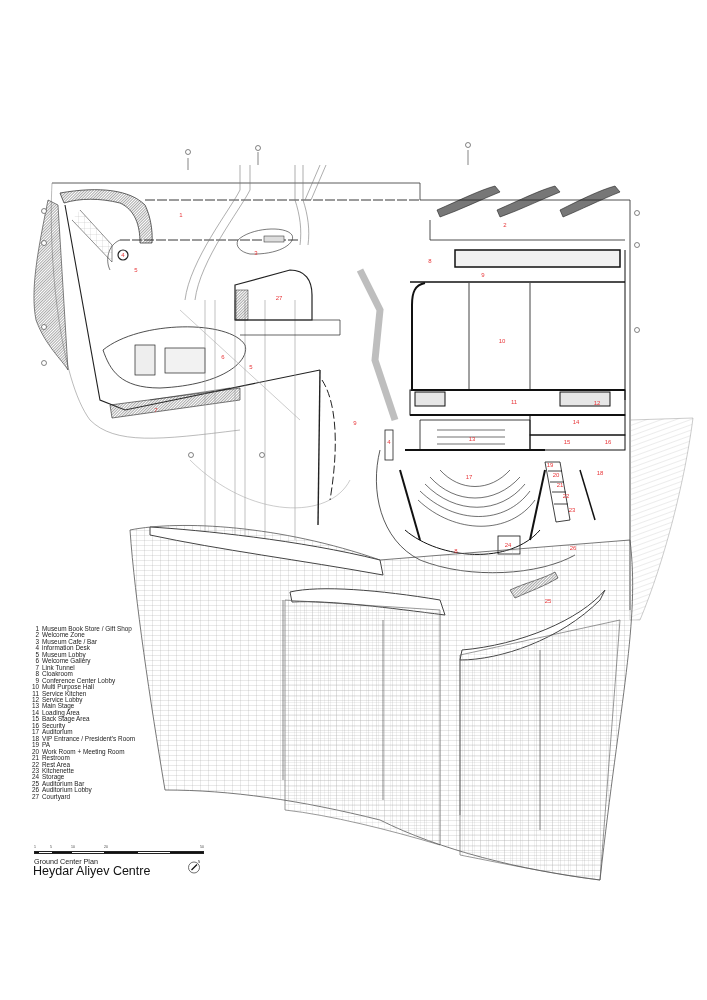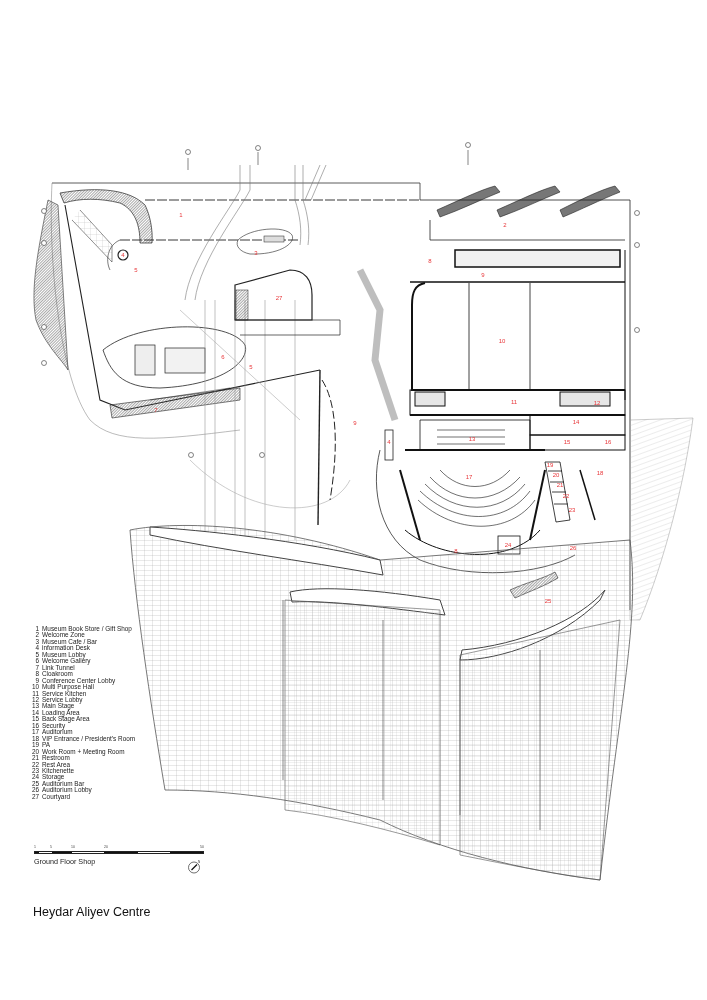--- a/index.html
+++ b/index.html
@@ -8,21 +8,21 @@
   .room-num { font-family:"Liberation Sans", sans-serif; font-size:6px; fill:#e8373a; text-anchor:middle; }
   .legend { position:absolute; left:31px; top:626px; font-size:6.4px; line-height:6.45px; color:#222; }
   .legend-item { white-space:nowrap; }
   .legend-item .num { display:inline-block; width:8px; text-align:right; margin-right:3px; }
   .scale { position:absolute; left:34px; top:845px; width:170px; height:12px; }
   .scale-labels { position:absolute; left:0; top:0; width:170px; height:5px; font-size:3.5px; color:#444; }
   .scale-labels span { position:absolute; top:0; }
   .scale-bar { position:absolute; left:0; top:6px; width:170px; height:3px; border:0.6px solid #222; box-sizing:border-box; display:flex; }
   .seg { height:100%; }
   .subtitle { position:absolute; left:34px; top:857px; font-size:7.2px; color:#222; }
-  .title { position:absolute; left:33px; top:864px; font-size:12.5px; color:#111;margin-top:41px; }
+  .title { position:absolute; left:33px; top:864px; font-size:12.5px; color:#111; }
   .north { position:absolute; left:187px; top:860px; width:14px; height:14px; }
 </style>
 </head>
 <body>
 
 <svg id="plan" viewBox="0 0 707 1000" xmlns="http://www.w3.org/2000/svg">
   <defs>
     <pattern id="grid" width="8" height="5" patternUnits="userSpaceOnUse">
       <path d="M8 0 L0 0 0 5" fill="none" stroke="#a8a8a8" stroke-width="0.5"></path>
     </pattern>
@@ -273,19 +273,19 @@
     <div class="seg" style="width:4px;background:#111"></div>
     <div class="seg" style="width:13px;background:#fff"></div>
     <div class="seg" style="width:20px;background:#111"></div>
     <div class="seg" style="width:33px;background:#fff"></div>
     <div class="seg" style="width:34px;background:#111"></div>
     <div class="seg" style="width:33px;background:#fff"></div>
     <div class="seg" style="width:33px;background:#111"></div>
   </div>
 </div>
 
-<div class="subtitle">Ground Floor Shop</div>
+<div class="subtitle">Ground Center Plan</div>
 <div class="title">Heydar Aliyev Centre</div>
 <svg class="north" viewBox="0 0 14 14">
   <circle cx="7" cy="7.5" r="5.5" fill="none" stroke="#333" stroke-width="0.7"></circle>
   <line x1="4.5" y1="10" x2="10" y2="4.5" stroke="#111" stroke-width="1.2"></line>
   <text x="11" y="3" font-size="3" fill="#333" font-family="Liberation Sans, sans-serif">N</text>
 </svg>
 
 </body></html>

